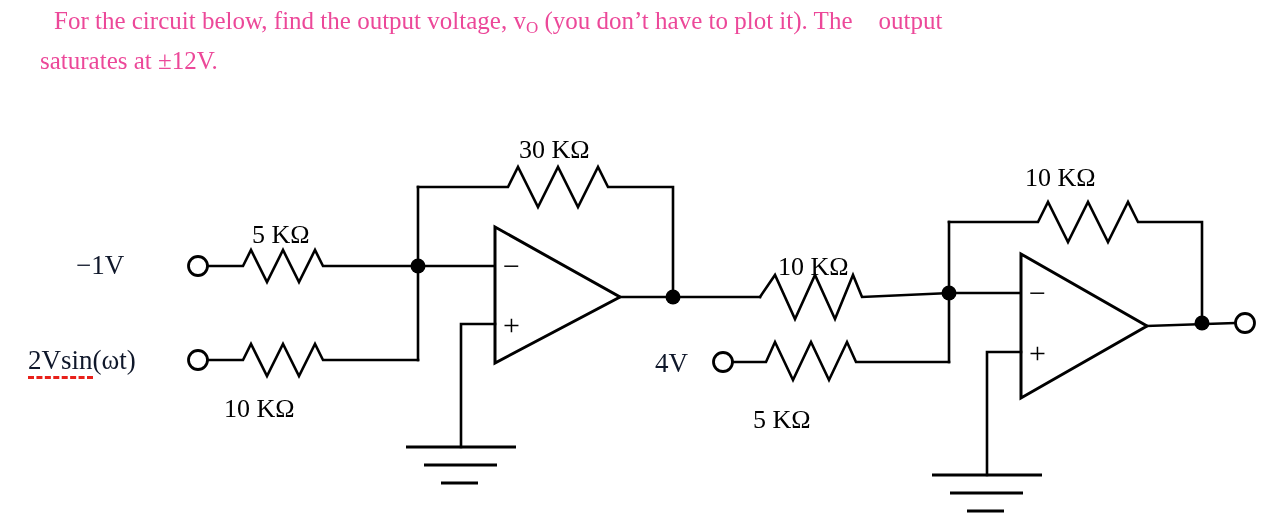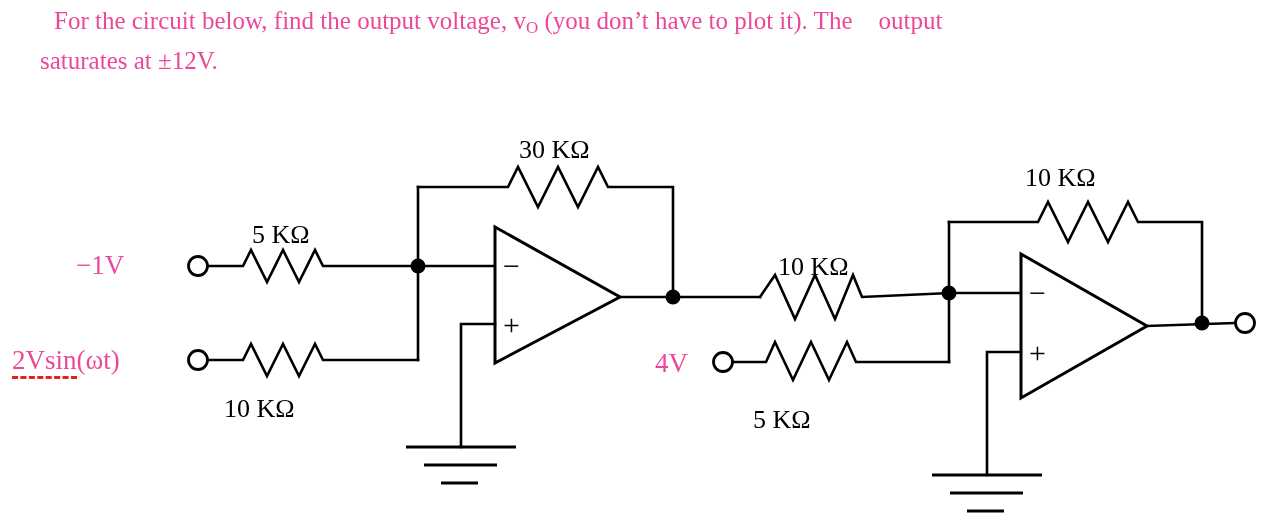--- a/index.html
+++ b/index.html
@@ -79,21 +79,21 @@
   }
   svg.schematic text.sign {
     font-family: "Liberation Serif", "DejaVu Serif", serif;
     font-size: 30px;
     fill: #000000;
   }
   .src-label {
     position: absolute;
     font-size: 27px;
     line-height: 30px;
-    color: #ec4899;
+    color: #0f172a;
     white-space: nowrap;
   }
   .misspell {
     border-bottom: 3px dashed #e8201a;
     padding-bottom: 1px;
   }
 </style>
 </head>
 <body>
 
@@ -157,17 +157,17 @@
     <text class="lbl" x="224" y="417">10 KΩ</text>
     <text class="lbl" x="519" y="158">30 KΩ</text>
     <text class="lbl" x="778" y="275">10 KΩ</text>
     <text class="lbl" x="753" y="428">5 KΩ</text>
     <text class="lbl" x="1025" y="186">10 KΩ</text>
 
   </svg>
 
   <div class="src-label" style="left:76px; top:250px;">−1V</div>
 
-  <div class="src-label" style="left:12px; top:345px;"><span class="misspell">2Vsin</span><span>(ωt)</span></div>
+  <div class="src-label" style="left:28px; top:345px;"><span class="misspell">2Vsin</span><span>(ωt)</span></div>
 
   <div class="src-label" style="left:655px; top:348px;text-align:center;">4V</div>
 
 </div>
 
 </body></html>

